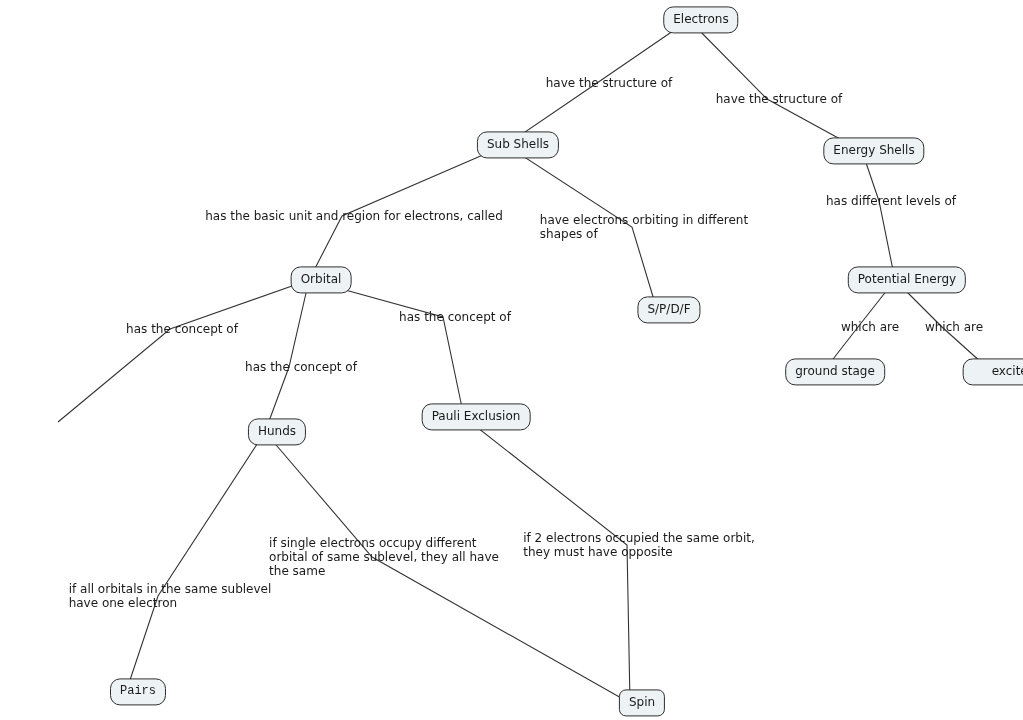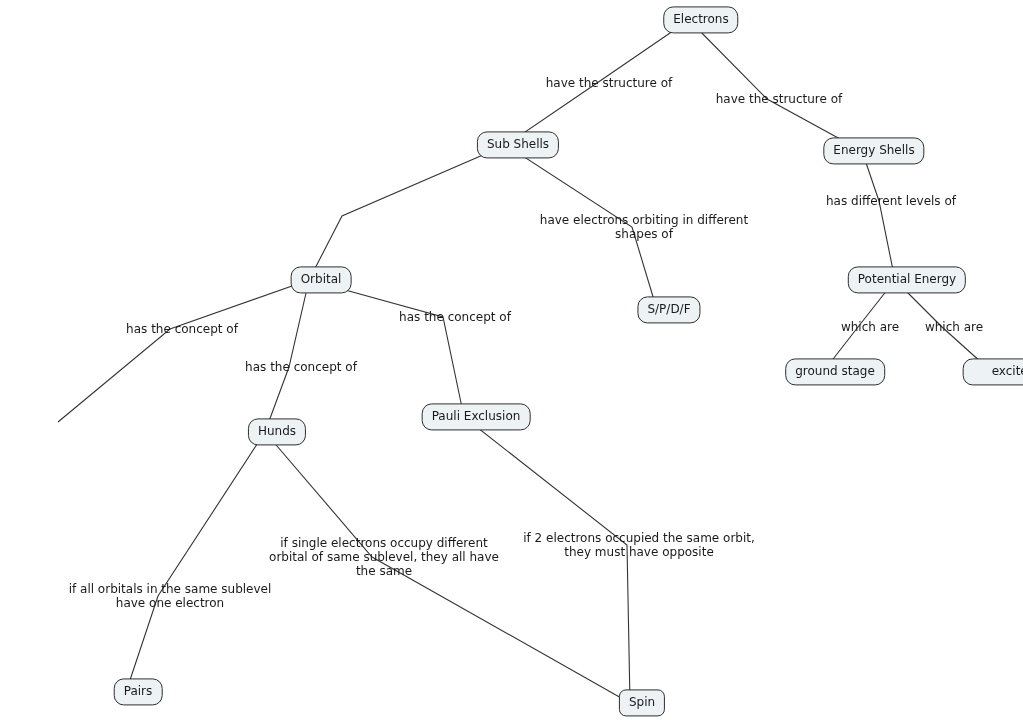--- a/index.html
+++ b/index.html
@@ -31,21 +31,21 @@
     left: 12px; top: 0;
     width: 100%; height: 100%;
     pointer-events: none;
   }
   #label-layer { z-index: 2; }
   #node-layer  { z-index: 3; }
   .edge-label {
     position: absolute;
     transform: translate(-50%, -50%);
     white-space: pre-line;
-    text-align: center;
+    text-align: left;
     font-size: 12px;
     line-height: 1.18;
     color: var(--text-color, #1a1a1a);
     pointer-events: auto;
     cursor: default;
   }
   .node {
     position: absolute;
     transform: translate(-50%, -50%);
     background: var(--node-fill, #edf3f5);
@@ -76,20 +76,21 @@
       <polyline points="309,280 170,329 58,422"></polyline>
       <polyline points="309,280 289,367 265,432"></polyline>
       <polyline points="309,280 443,317 464,417"></polyline>
       <polyline points="265,432 158,596 126,692"></polyline>
       <polyline points="265,432 372,557 630,703"></polyline>
       <polyline points="464,417 627,545 630,703"></polyline>
     </svg>
   <div id="label-layer">
       <div class="edge-label" style="left: 597px; top: 83px;">have the structure of</div>
       <div class="edge-label" style="left: 767px; top: 99px;">have the structure of</div>
+      <div class="edge-label" style="left: 342px; top: 216px;">has the basic unit and region for electrons, called</div>
       <div class="edge-label" style="left: 632px; top: 227px;">have electrons orbiting in different
 shapes of</div>
       <div class="edge-label" style="left: 879px; top: 201px;">has different levels of</div>
       <div class="edge-label" style="left: 858px; top: 327px;">which are</div>
       <div class="edge-label" style="left: 942px; top: 327px;">which are</div>
       <div class="edge-label" style="left: 170px; top: 329px;">has the concept of</div>
       <div class="edge-label" style="left: 289px; top: 367px;">has the concept of</div>
       <div class="edge-label" style="left: 443px; top: 317px;">has the concept of</div>
       <div class="edge-label" style="left: 158px; top: 596px;">if all orbitals in the same sublevel
 have one electron</div>
@@ -103,16 +104,16 @@
       <div class="node" style="left: 689px; top: 20px;">Electrons</div>
       <div class="node" style="left: 506px; top: 145px;">Sub Shells</div>
       <div class="node" style="left: 862px; top: 151px;">Energy Shells</div>
       <div class="node" style="left: 309px; top: 280px;">Orbital</div>
       <div class="node" style="left: 657px; top: 310px;">S/P/D/F</div>
       <div class="node" style="left: 895px; top: 280px;">Potential Energy</div>
       <div class="node" style="left: 823px; top: 372px;">ground stage</div>
       <div class="node" style="left: 992px; top: 372px; padding-left: 28px;">excited</div>
       <div class="node" style="left: 265px; top: 432px;">Hunds</div>
       <div class="node" style="left: 464px; top: 417px;">Pauli Exclusion</div>
-      <div class="node" style="left: 126px; top: 692px;">Pairs</div>
+      <div class="node" style="left: 126px; top: 692px; font-family: Liberation Mono, monospace;">Pairs</div>
       <div class="node" style="left: 630px; top: 703px; border-radius: 7px;">Spin</div>
     </div>
 </div>
 
 </body></html>

